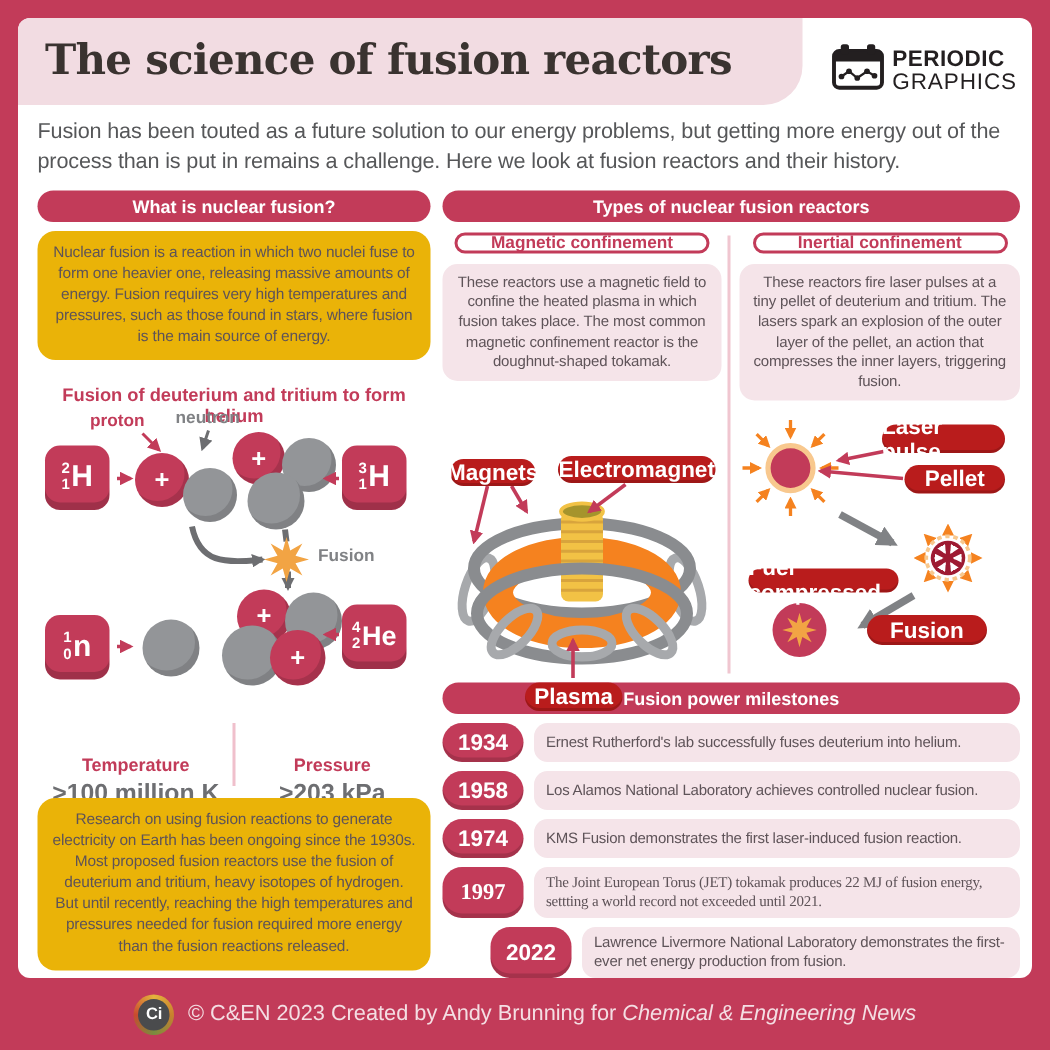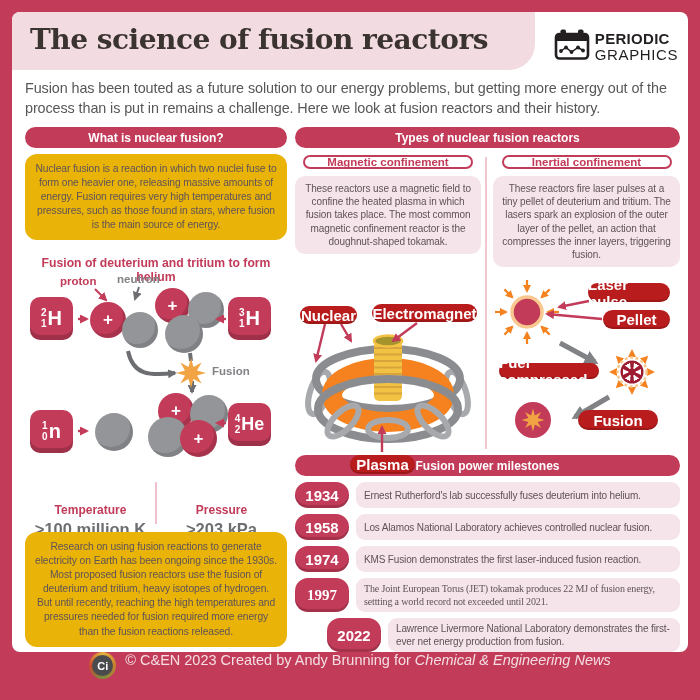--- a/index.html
+++ b/index.html
@@ -39,21 +39,21 @@
   .outline-pill{height:14px;border:2px solid #C23B59;border-radius:13px;background:#fff;color:#C23B59;font-weight:bold;font-size:11.5px;display:flex;align-items:center;justify-content:center;width:170px;margin:0 auto;box-sizing:border-box;}
   .sub-box{position:relative;margin-top:7px;background:#F5E4E9;border-radius:10px;padding:6px 7px;color:#5E5358;font-size:10px;line-height:1.32;text-align:center;letter-spacing:-0.1px;}
   .tokamak{position:absolute;left:0;top:140px;width:186px;height:195px;}
   .inertial{position:absolute;left:0;top:110px;width:187px;height:192px;}
   .d-pill{position:absolute;background:#b91c1c;color:#fff;font-weight:bold;font-size:15px;border-radius:10px;display:flex;align-items:center;justify-content:center;box-shadow:inset 0 -2px 0 rgba(0,0,0,0.15);z-index:2;}
   .milestones{position:absolute;left:283px;top:443px;width:385px;}
   .ms-rows{position:absolute;left:0;right:0;top:27px;}
   .ms-row{display:flex;align-items:stretch;margin-bottom:6px;}
   .ms-year{width:54px;min-height:26px;border-radius:13px;background:#C23B59;box-shadow:inset 0 -3px 0 rgba(0,0,0,0.15);color:#fff;font-weight:bold;font-size:15px;display:flex;align-items:center;justify-content:center;flex:none;}
   .ms-text{flex:1;margin-left:7px;background:#F5E4E9;border-radius:9px;display:flex;align-items:center;padding:3px 8px;color:#5E5358;font-size:10px;line-height:1.3;letter-spacing:-0.15px;}
-  .footer{position:absolute;left:0;top:652px;width:700px;height:48px;display:flex;align-items:flex-start;justify-content:center;gap:9px;}
+  .footer{position:absolute;left:0;top:652px;width:700px;height:48px;display:flex;align-items:center;justify-content:center;gap:9px;}
   .ci-ring{width:27px;height:27px;border-radius:50%;background:conic-gradient(#E4B33D,#C9802E,#7A8C3F,#C94A2E,#E4B33D);display:flex;align-items:center;justify-content:center;flex:none;}
   .ci-core{width:21px;height:21px;border-radius:50%;background:#4A4B4D;color:#fff;font-weight:bold;font-size:11px;display:flex;align-items:center;justify-content:center;}
   .footer-text{color:#F4DEE3;font-size:14.5px;}
   .footer-text .pub{font-style:italic;}
 </style>
 </head>
 <body>
 
 <div class="canvas">
   <div class="card">
@@ -190,21 +190,21 @@
     </div>
 
     <div class="col-right">
       <div class="pill-h" style="top:0;">Types of nuclear fusion reactors</div>
       <div class="type-div"></div>
 
       <div class="subcol subcol-l">
         <div class="outline-pill">Magnetic confinement</div>
         <div class="sub-box">These reactors use a magnetic field to confine the heated plasma in which fusion takes place. The most common magnetic confinement reactor is the doughnut-shaped tokamak.</div>
         <div class="tokamak">
-          <div class="d-pill" style="left:5px;top:11px;width:57px;height:18px;">Nuclear</div>
+          <div class="d-pill" style="left:5px;top:11px;width:57px;height:18px;">Magnets</div>
           <div class="d-pill" style="left:77px;top:9px;width:105px;height:18px;">Electromagnet</div>
           <div class="d-pill" style="left:55px;top:160px;width:65px;height:19px;">Plasma</div>
           <svg class="svg-overlay" style="top:26px;" width="186" height="140" viewBox="0 0 186 140">
             <ellipse cx="24" cy="72" rx="9" ry="22" fill="none" stroke="#A7A9AC" stroke-width="6" transform="rotate(18 24 72)"></ellipse>
             <ellipse cx="162" cy="72" rx="9" ry="22" fill="none" stroke="#A7A9AC" stroke-width="6" transform="rotate(-18 162 72)"></ellipse>
             <ellipse cx="93" cy="58" rx="72" ry="30" fill="none" stroke="#8A8C8F" stroke-width="8"></ellipse>
             <ellipse cx="93" cy="74" rx="56" ry="27" fill="none" stroke="#F5821F" stroke-width="20"></ellipse>
             <rect x="79" y="20" width="28" height="60" rx="5" fill="#F2C245"></rect>
             <path d="M79,27 h28 M79,33.5 h28 M79,40 h28 M79,46.5 h28 M79,53 h28 M79,59.5 h28 M79,66 h28 M79,72.5 h28" stroke="#D8A43C" stroke-width="2" fill="none"></path>
             <ellipse cx="93" cy="20" rx="14" ry="5.5" fill="#A5942C" stroke="#F2C245" stroke-width="2.5"></ellipse>
@@ -219,21 +219,21 @@
           </svg>
         </div>
       </div>
 
       <div class="subcol subcol-r">
         <div class="outline-pill">Inertial confinement</div>
         <div class="sub-box">These reactors fire laser pulses at a tiny pellet of deuterium and tritium. The lasers spark an explosion of the outer layer of the pellet, an action that compresses the inner layers, triggering fusion.</div>
         <div class="inertial">
           <div class="d-pill" style="left:95px;top:18px;width:82px;height:19px;">Laser pulse</div>
           <div class="d-pill" style="left:110px;top:45px;width:67px;height:19px;">Pellet</div>
-          <div class="d-pill" style="left:6px;top:98px;width:100px;height:16px;">Fuel compressed</div>
+          <div class="d-pill" style="left:6px;top:114px;width:100px;height:16px;">Fuel compressed</div>
           <div class="d-pill" style="left:85px;top:145px;width:80px;height:20px;">Fusion</div>
           <svg class="svg-overlay" width="187" height="192" viewBox="0 0 187 192">
             <circle cx="34" cy="47" r="15" fill="#C23B59" stroke="#F8C88E" stroke-width="3.5"></circle>
             <g stroke="#F5821F" stroke-width="2.2">
               <path d="M66,47 L55,47" marker-end="url(#mo)"></path>
               <path d="M56.6,69.6 L48.8,61.8" marker-end="url(#mo)"></path>
               <path d="M34,79 L34,68" marker-end="url(#mo)"></path>
               <path d="M11.4,69.6 L19.2,61.8" marker-end="url(#mo)"></path>
               <path d="M2,47 L13,47" marker-end="url(#mo)"></path>
               <path d="M11.4,24.4 L19.2,32.2" marker-end="url(#mo)"></path>

